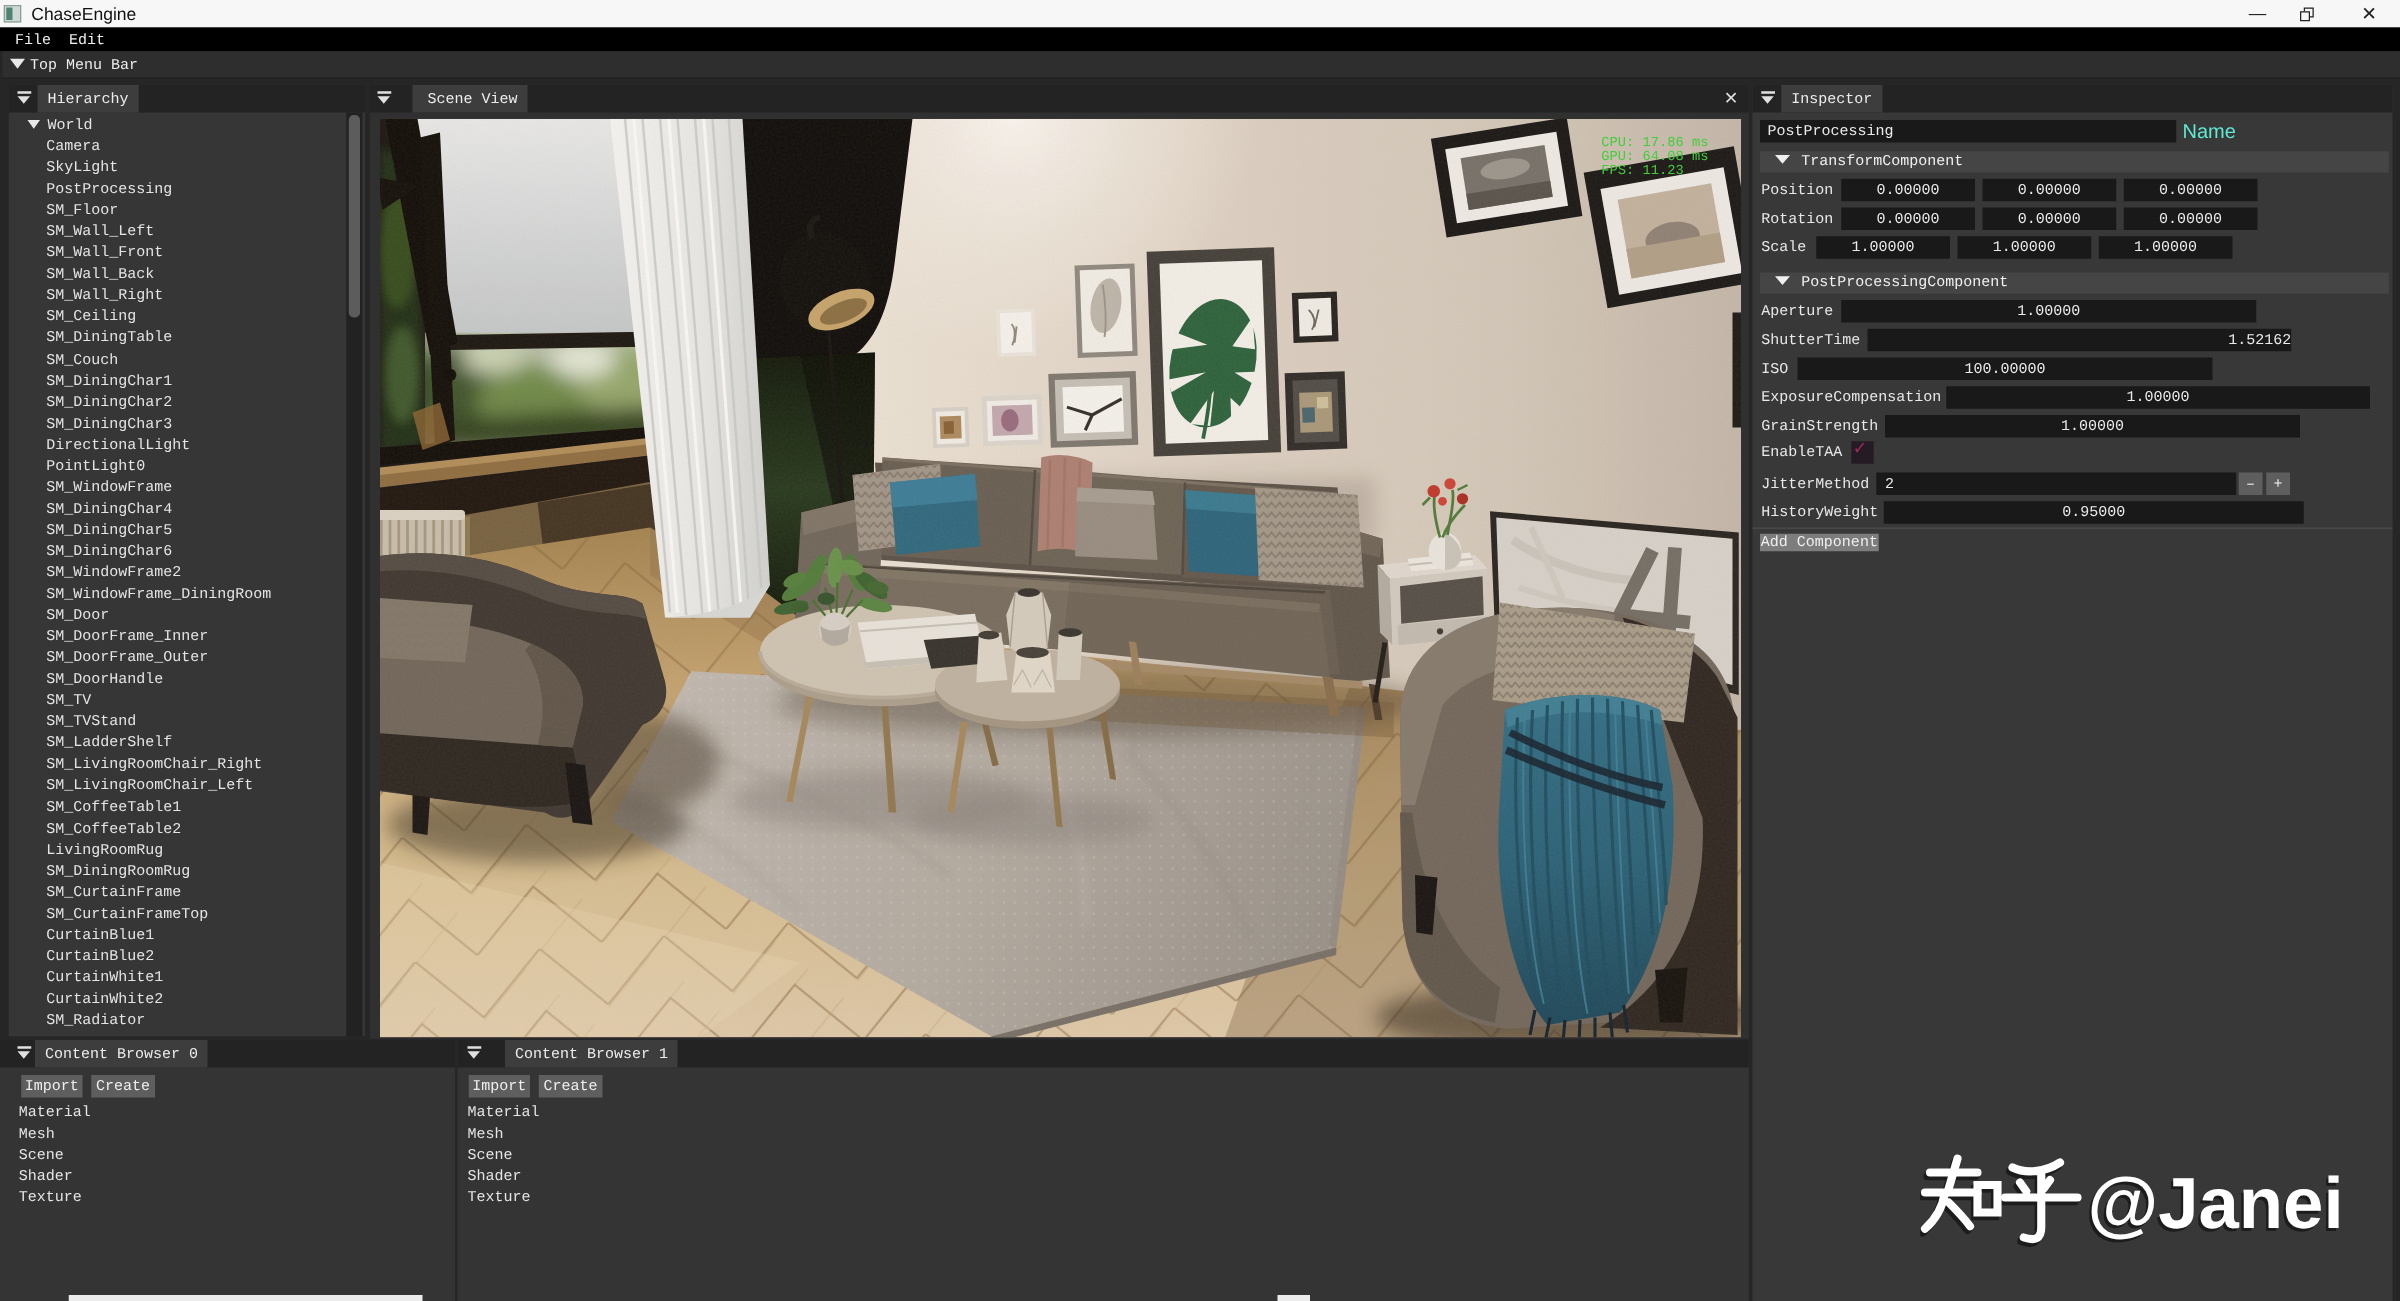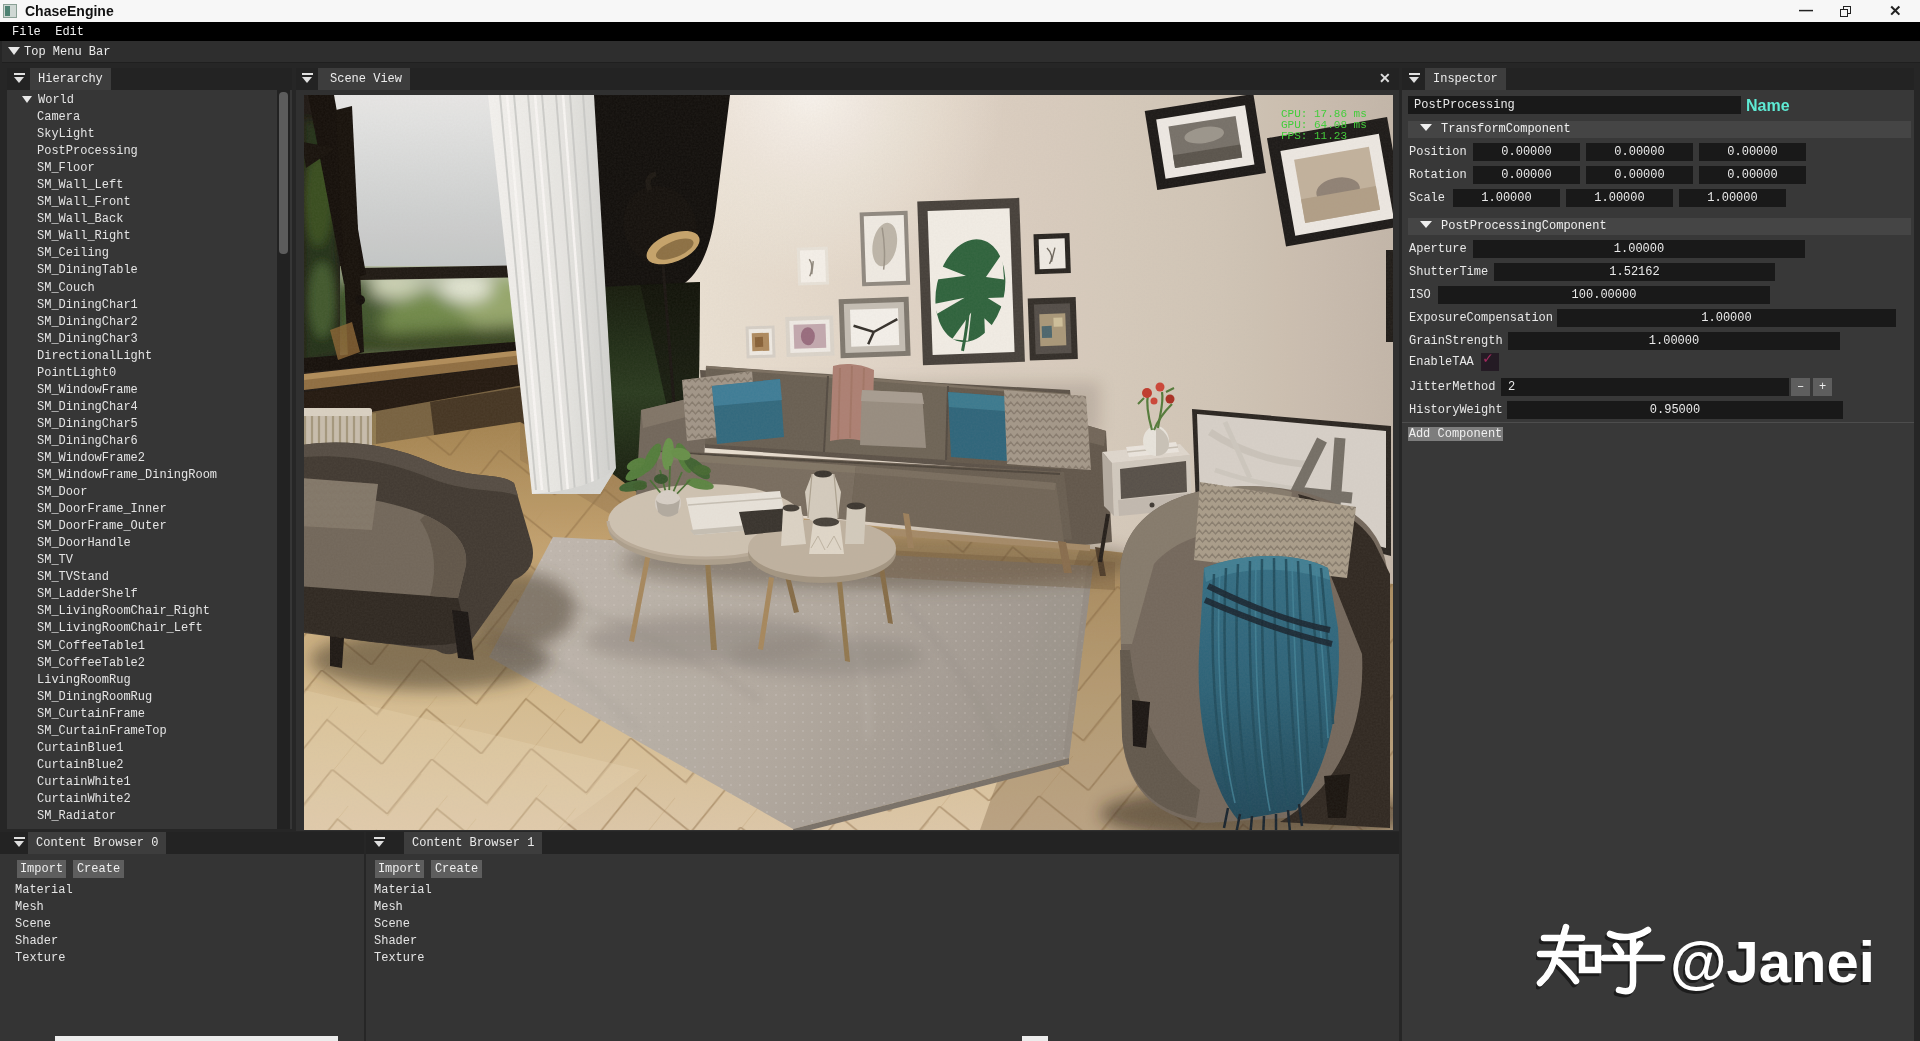--- a/index.html
+++ b/index.html
@@ -1,18 +1,18 @@
 <!DOCTYPE html>
 <html><head>
 <meta charset="utf-8">
 <style>
   html,body{margin:0;padding:0;width:1920px;height:1041px;overflow:hidden;background:#262626;}
   *{box-sizing:border-box;}
   .mono{font-family:"Liberation Mono",monospace;}
-  .sans{font-family:"Liberation Sans",sans-serif;font-weight:bold;}
+  .sans{font-family:"Liberation Sans",sans-serif;}
   .abs{position:absolute;}
   body{font-family:"Liberation Mono",monospace;color:#e6e6e6;}
   .tab{background:#3d3d3d;color:#ececec;font-size:12px;line-height:22px;padding:0 8px;position:absolute;height:22px;white-space:pre;}
   .phead{position:absolute;background:#232323;height:22px;}
   .picon{position:absolute;width:11px;}
   .picon .b{height:2px;background:#e0e0e0;margin-bottom:2px;}
   .picon .t{width:0;height:0;border-left:5.5px solid transparent;border-right:5.5px solid transparent;border-top:6px solid #e0e0e0;}
   .inbox{position:absolute;background:#191919;color:#eaeaea;font-size:12px;line-height:18px;text-align:center;height:18px;}
   .lbl{position:absolute;color:#e8e8e8;font-size:12px;line-height:18px;white-space:pre;}
   .chead{position:absolute;background:#454545;color:#f0f0f0;font-size:12px;line-height:17px;height:17px;}
@@ -50,21 +50,21 @@
 
 <div class="abs" style="left:277px;top:90px;width:13px;height:739px;background:#222222;"></div>
 <div class="abs" style="left:279px;top:92px;width:9px;height:162px;background:#5c5c5c;border-radius:4px;"></div>
 
 <div class="abs" style="left:296px;top:68px;width:1103px;height:763px;background:#303030;"></div>
 <div class="phead" style="left:296px;top:68px;width:1103px;"></div>
 <div class="picon" style="left:302px;top:73px;">
     <div class="b"></div>
     <div class="t"></div>
   </div>
-<div class="tab" style="left:318px;top:68px;padding-left:12px;">Scene View</div>
+<div class="tab" style="left:330px;top:68px;padding-left:12px;">Scene View</div>
 <div class="abs sans" style="left:1379px;top:70px;font-size:14px;color:#dedede;">✕</div>
 <div id="scene" class="abs" style="left:304px;top:95px;width:1089px;height:735px;overflow:hidden;"><svg width="1089" height="735" viewBox="304 95 1089 735">
 <defs>
  <linearGradient id="wallG" x1="700" y1="0" x2="1393" y2="0" gradientUnits="userSpaceOnUse">
    <stop offset="0" stop-color="#ece4d8"></stop>
           <stop offset="0.4" stop-color="#ddd3c6"></stop>
           <stop offset="0.75" stop-color="#d2c8bb"></stop>
           <stop offset="1" stop-color="#c3b9ac"></stop>
  </linearGradient>
  <radialGradient id="wallHi" cx="810" cy="90" r="195" gradientUnits="userSpaceOnUse">
@@ -514,21 +514,21 @@
 <div class="inbox" style="left:1699px;top:166px;width:107px;">0.00000</div>
 <div class="lbl" style="left:1409px;top:189px;">Scale</div>
 <div class="inbox" style="left:1453px;top:189px;width:107px;">1.00000</div>
 <div class="inbox" style="left:1566px;top:189px;width:107px;">1.00000</div>
 <div class="inbox" style="left:1679px;top:189px;width:107px;">1.00000</div>
 
 <div class="chead" style="left:1408px;top:218px;width:503px;"><span class="tri"></span>PostProcessingComponent</div>
 <div class="lbl" style="left:1409px;top:240px;">Aperture</div>
 <div class="inbox" style="left:1473px;top:240px;width:332px;">1.00000</div>
 <div class="lbl" style="left:1409px;top:263px;">ShutterTime</div>
-<div class="inbox" style="left:1494px;top:263px;width:281px;">1.52162</div>
+<div class="inbox" style="left:1494px;top:263px;width:339px;text-align:right;">1.52162</div>
 <div class="lbl" style="left:1409px;top:286px;">ISO</div>
 <div class="inbox" style="left:1438px;top:286px;width:332px;">100.00000</div>
 <div class="lbl" style="left:1409px;top:309px;">ExposureCompensation</div>
 <div class="inbox" style="left:1557px;top:309px;width:339px;">1.00000</div>
 <div class="lbl" style="left:1409px;top:332px;">GrainStrength</div>
 <div class="inbox" style="left:1508px;top:332px;width:332px;">1.00000</div>
 <div class="lbl" style="left:1409px;top:353px;">EnableTAA</div>
 <div class="abs" style="left:1481px;top:353px;width:18px;height:18px;background:#241b24;"></div>
 <div class="abs" style="left:1483px;top:348px;font-size:16px;color:#a2295e;font-weight:bold;">✓</div>
 <div class="lbl" style="left:1409px;top:378px;">JitterMethod</div>

